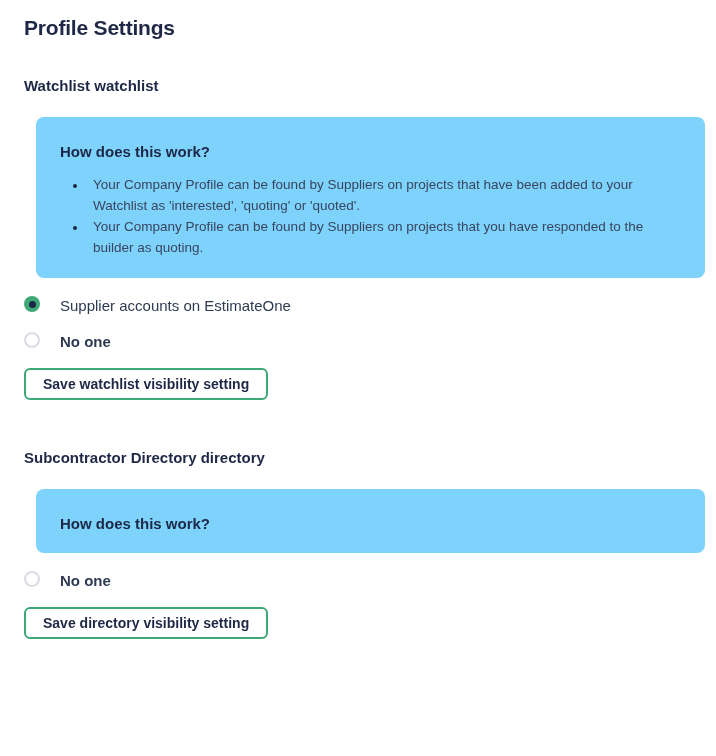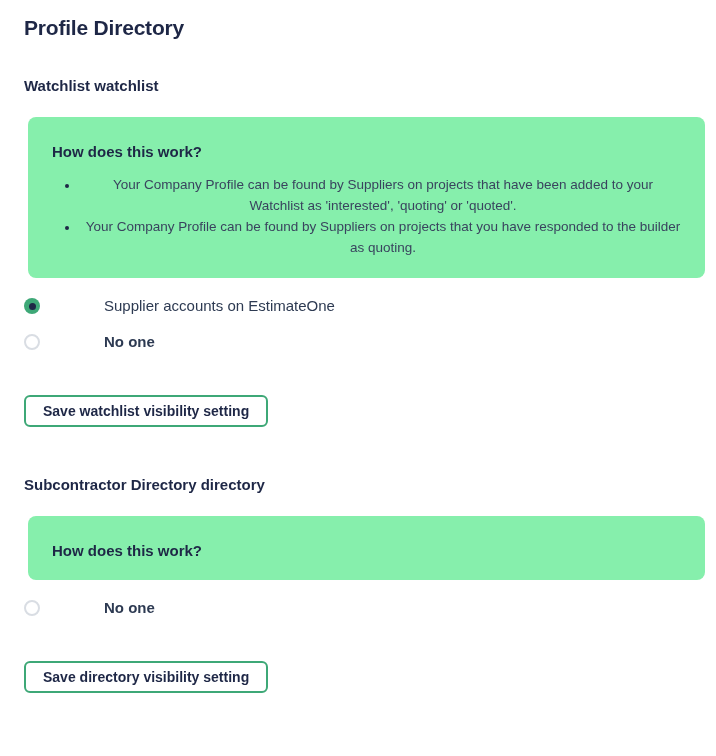--- a/index.html
+++ b/index.html
@@ -26,52 +26,50 @@
   .section { margin: 0; }
   .section + .section { margin-top: 50px; }
   .section-heading {
     margin: 0 0 23px 0;
     font-size: 15px;
     line-height: 16px;
     font-weight: 700;
     color: #1e2746;
   }
   .info-box {
-    background: #86efac;
+    background: #7dd3fc;
     border-radius: 8px;
     padding: 26px 24px 20px 24px;
-    margin: 0 0 18px 4px;
+    margin: 0 0 18px 12px;
   }
   .info-box-title {
     margin: 0;
     font-size: 15px;
     line-height: 18px;
     font-weight: 700;
     color: #1e2746;
   }
   .info-bullets {
     margin: 13px 0 0 0;
     padding: 0 0 0 27px;
   }
   .info-bullets li {
     font-size: 13.5px;
     line-height: 21px;
     color: #39445e;
     padding-left: 6px;
-    text-align: center;
   }
   .info-bullets li::marker { color: #1e2746; font-size: 12px; }
   .radio-group { margin: 0; }
   .radio-row {
     display: flex;
-    align-items: center;
+    align-items: flex-start;
     height: 20px;
     margin-bottom: 16px;
     cursor: pointer;
-    gap: 44px;
   }
   .radio-row:last-child { margin-bottom: 0; font-weight: bold; }
   .radio-circle {
     width: 16px;
     height: 16px;
     border-radius: 50%;
     background: #ffffff;
     border: 2px solid #d9dde3;
     flex: 0 0 auto;
     position: relative;
@@ -90,39 +88,39 @@
     background: #1e2746;
   }
   .radio-label {
     margin-left: 20px;
     font-size: 15px;
     line-height: 20px;
     color: #2d3a52;
   }
   .save-btn {
     display: inline-block;
-    margin-top: 43px;
+    margin-top: 16px;
     height: 32px;
     padding: 0 17px;
     background: #ffffff;
     border: 2px solid #3ea877;
     border-radius: 6px;
     font-family: "Liberation Sans", sans-serif;
     font-size: 14px;
     font-weight: 700;
     color: #1e2746;
     cursor: pointer;
   }
 </style>
 </head>
 <body>
 
 <main class="container">
 
-  <h1 class="page-title">Profile Directory</h1>
+  <h1 class="page-title">Profile Settings</h1>
 
   <section class="section">
     <h2 class="section-heading">Watchlist watchlist</h2>
 
     <div class="info-box">
       <h3 class="info-box-title">How does this work?</h3>
       <ul class="info-bullets">
         <li>Your Company Profile can be found by Suppliers on projects that have been added to your Watchlist as 'interested', 'quoting' or 'quoted'.</li>
         <li>Your Company Profile can be found by Suppliers on projects that you have responded to the builder as quoting.</li>
       </ul>

